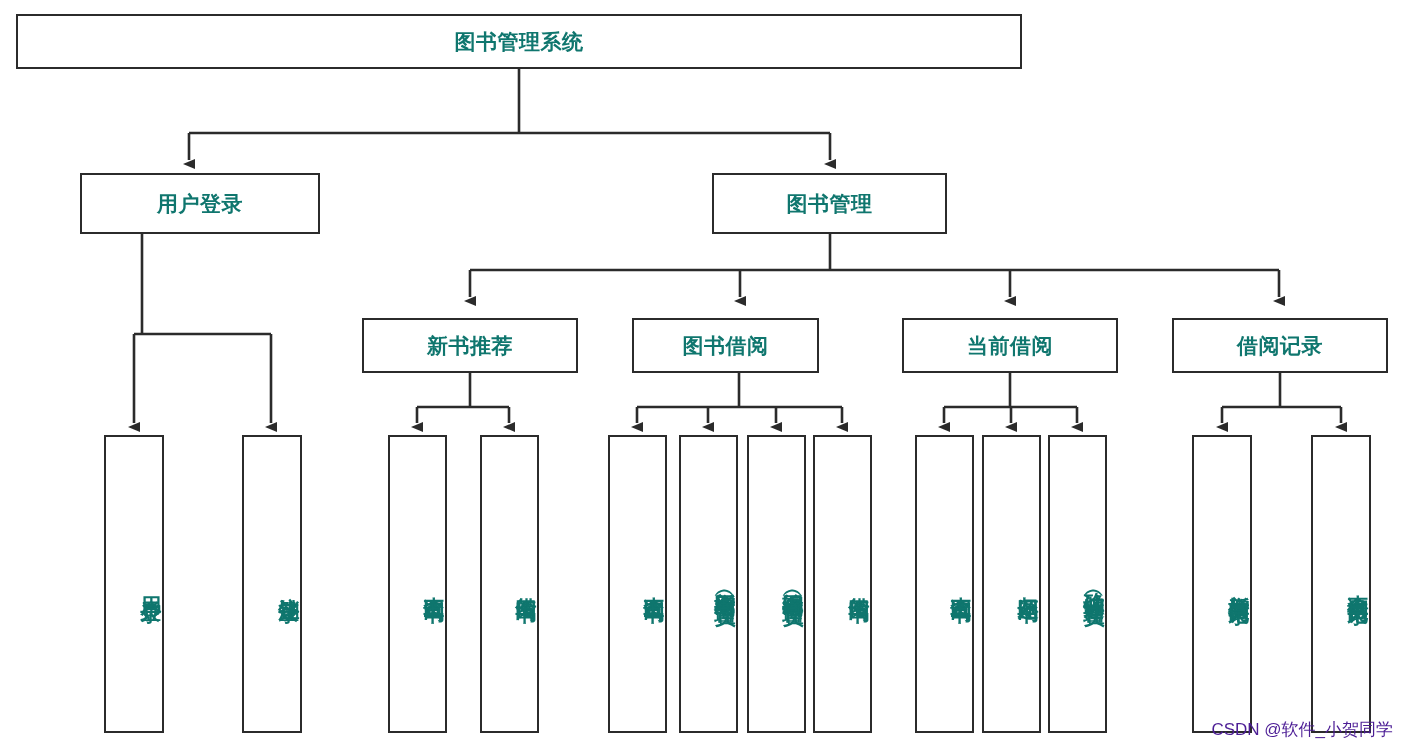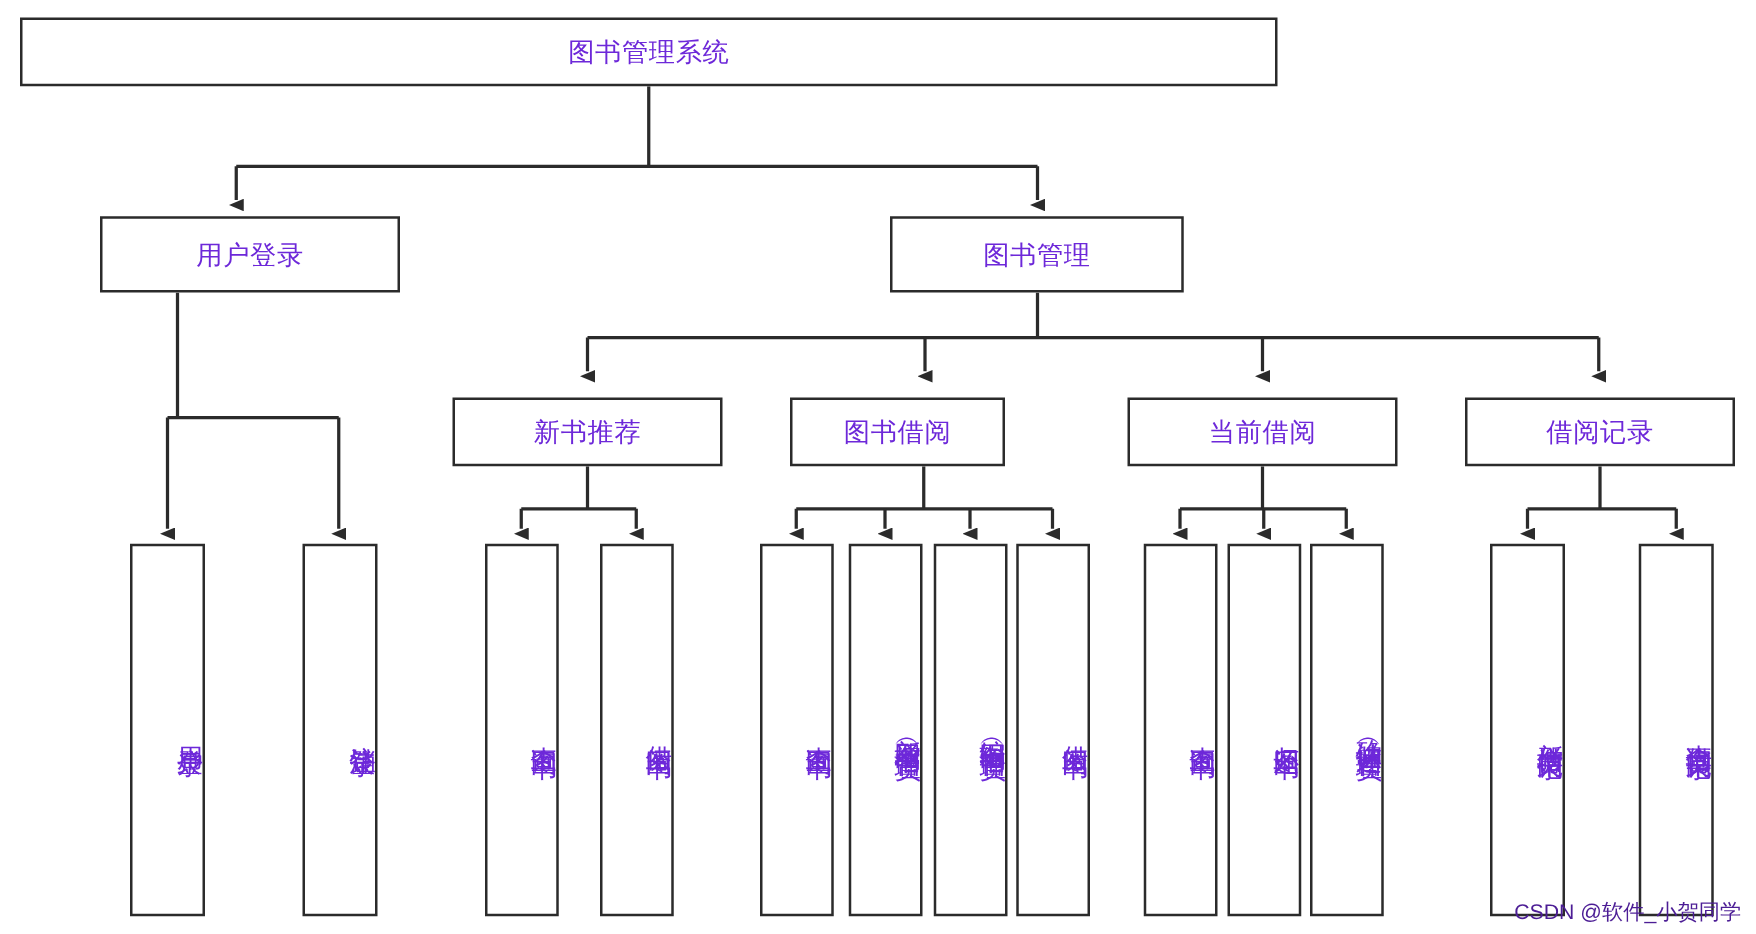--- a/index.html
+++ b/index.html
@@ -26,21 +26,22 @@
     pointer-events: none;
   }
   .node {
     position: absolute;
     box-sizing: border-box;
     background: #ffffff;
     border: 2px solid #2b2b2b;
     display: flex;
     align-items: center;
     justify-content: center;
-    color: #6d28d9;
+    color: #0f766e;
+    font-weight: bold;
   }
   .node.h {
     font-size: 21px;
     letter-spacing: 0.5px;
   }
   .node.v {
     writing-mode: vertical-rl;
     text-orientation: upright;
     font-size: 21px;
     letter-spacing: 2px;
@@ -129,21 +130,21 @@
   <div class="node h" style="left:80px; top:173px; width:240px; height:61px;">
     <span>用户登录</span>
   </div>
   <div class="node h" style="left:362px; top:318px; width:216px; height:55px;">
     <span>新书推荐</span>
   </div>
 
   <div class="node h" style="left:712px; top:173px; width:235px; height:61px;">
     <span>图书管理</span>
   </div>
-  <div class="node h" style="left:632px; top:318px; width:172px; height:55px;">
+  <div class="node h" style="left:632px; top:318px; width:187px; height:55px;">
     <span>图书借阅</span>
   </div>
   <div class="node h" style="left:902px; top:318px; width:216px; height:55px;">
     <span>当前借阅</span>
   </div>
   <div class="node h" style="left:1172px; top:318px; width:216px; height:55px;">
     <span>借阅记录</span>
   </div>
 
   <div class="node v" style="left:104px; top:435px; width:60px; height:298px;">

